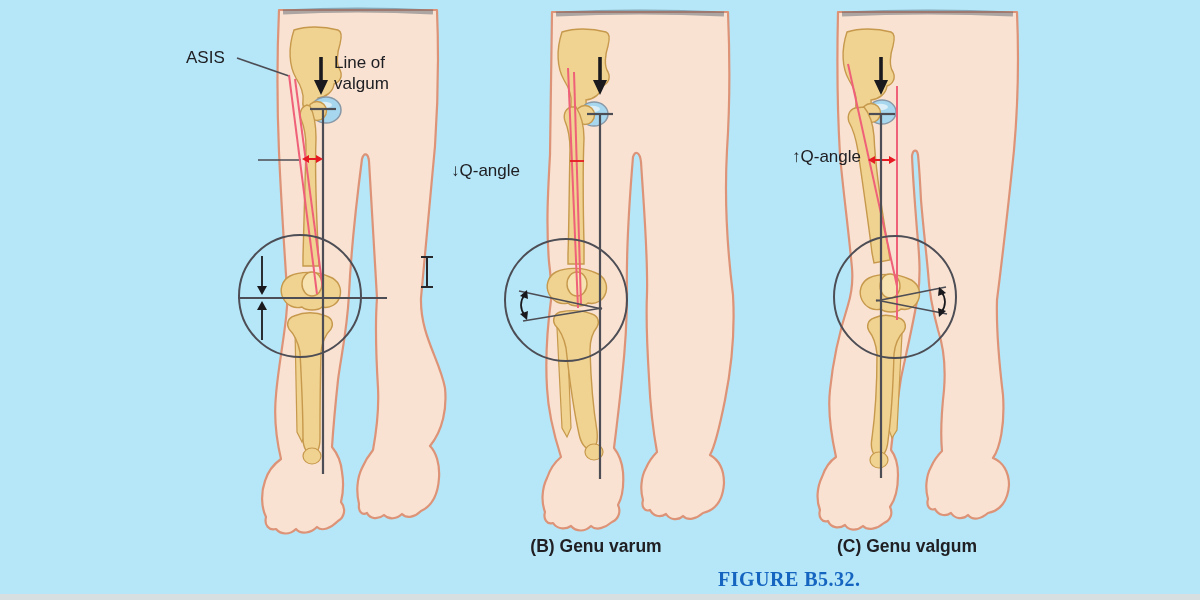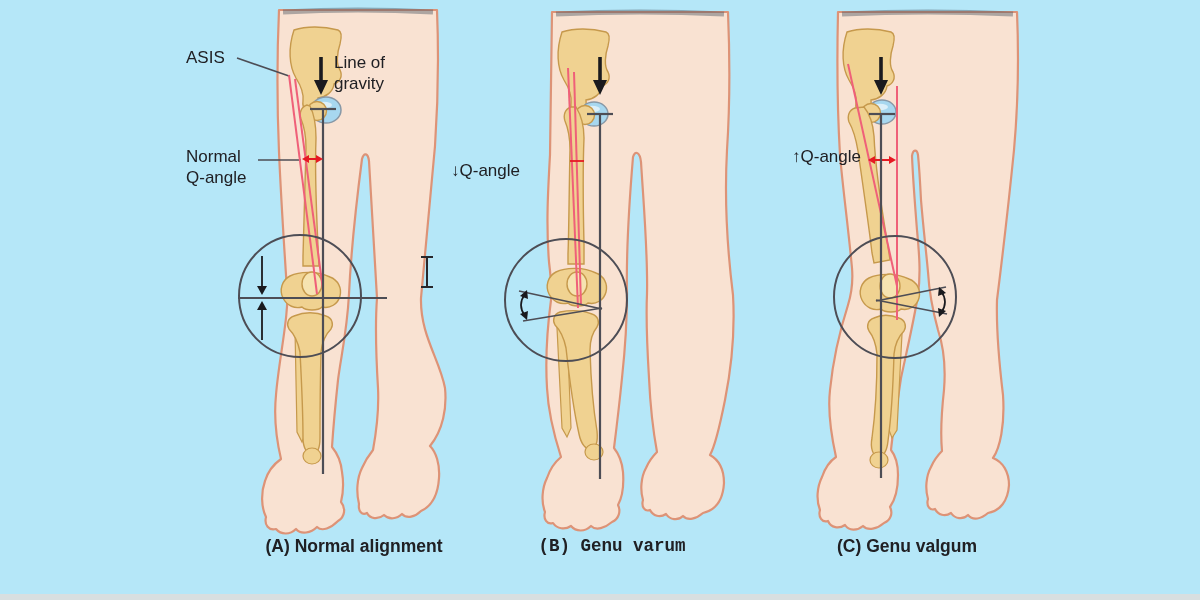--- a/index.html
+++ b/index.html
@@ -229,24 +229,23 @@
         <polygon points="939,317 946,311 938,308" fill="var(--ink)"></polygon>
       </g>
       <g fill="var(--ink)" stroke="var(--ink)">
         <line x1="881" y1="57" x2="881" y2="81" stroke-width="3.6"></line>
         <polygon points="874,80 888,80 881,95" stroke="none"></polygon>
       </g>
     </g>
   </svg>
 
   <div class="lbl nowrap" style="left:186px;top:47px;">ASIS</div>
-  <div class="lbl" style="left:334px;top:52px;width:64px;">Line of gravity</div>
-  <div class="lbl" style="left:186px;top:146px;width:74px;">Normal Q-angle</div>
+  <div class="lbl" style="left:334px;top:52px;width:64px;">Line of valgum</div>
   <div class="lbl nowrap" style="left:451px;top:160px;">↓Q-angle</div>
   <div class="lbl nowrap" style="left:792px;top:146px;">↑Q-angle</div>
 
-  <div class="caption" style="left:244px;">(A) Normal alignment</div>
-  <div class="caption" style="left:502px;font-family:Liberation Mono, monospace;">(B) Genu varum</div>
+  <div class="caption" style="left:486px;">(B) Genu varum</div>
   <div class="caption" style="left:797px;">(C) Genu valgum</div>
 
+  <div class="figure-number">FIGURE B5.32.</div>
 
   <div class="bottom-strip"></div>
 </div>
 
 </body></html>

